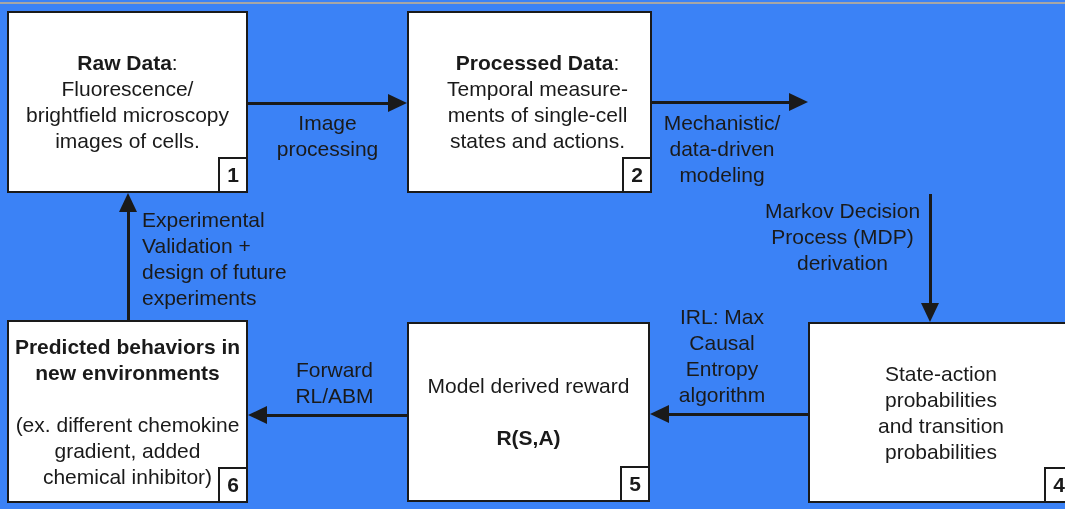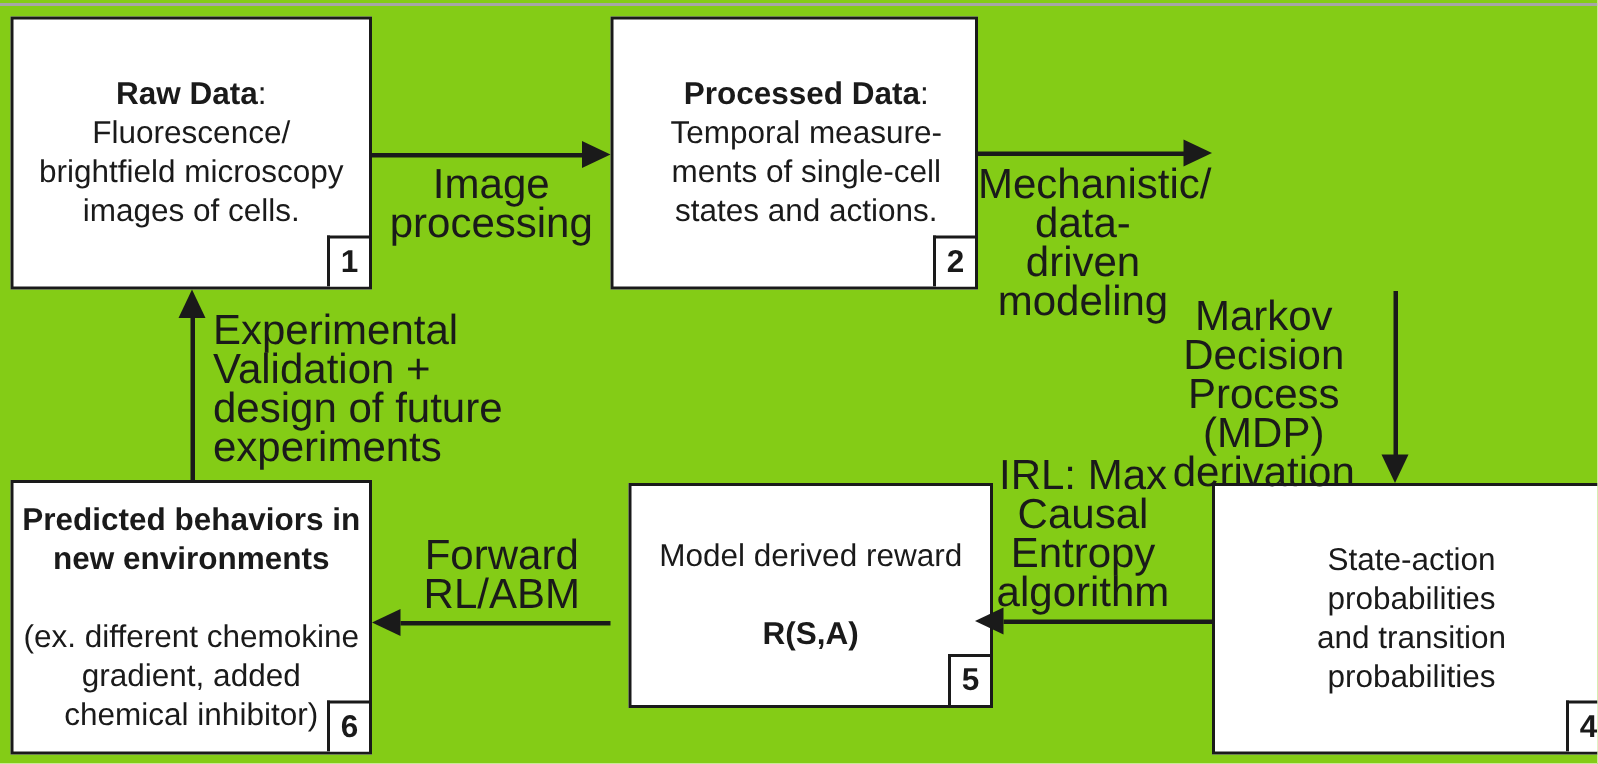--- a/index.html
+++ b/index.html
@@ -1,20 +1,20 @@
 <!DOCTYPE html>
 <html><head>
 <meta charset="utf-8">
 <style>
   html, body { margin: 0; padding: 0; background: #ffffff; }
   #stage {
     position: relative;
     width: 1065px;
     height: 509px;
-    background: #84cc16;
+    background: #3b82f6;
     font-family: "Liberation Sans", "DejaVu Sans", sans-serif;
     color: #1a1a1a;
     overflow: hidden;
   }
   .top-rule {
     position: absolute;
     left: 0; top: 2px;
     width: 1065px; height: 2px;
     background: #a6a6a6;
   }
@@ -45,21 +45,21 @@
     background: #ffffff;
     display: flex;
     align-items: center;
     justify-content: center;
     font-weight: bold;
     font-size: 21px;
   }
   .label {
     position: absolute;
     white-space: pre-line;
-    font-size: 28px;
+    font-size: 21px;
     line-height: 26px;
   }
   .shaft-h { position: absolute; height: 3px; background: #1a1a1a; }
   .shaft-v { position: absolute; width: 3px; background: #1a1a1a; }
   .head { position: absolute; width: 0; height: 0; }
   .head-right { border-top: 9px solid transparent; border-bottom: 9px solid transparent; border-left: 19px solid #1a1a1a; }
   .head-left  { border-top: 9px solid transparent; border-bottom: 9px solid transparent; border-right: 19px solid #1a1a1a; }
   .head-down  { border-left: 9px solid transparent; border-right: 9px solid transparent; border-top: 19px solid #1a1a1a; }
   .head-up    { border-left: 9px solid transparent; border-right: 9px solid transparent; border-bottom: 19px solid #1a1a1a; }
 </style>
@@ -88,21 +88,21 @@
 
 
   <div class="box" style="left:808px; top:322px; width:266px; height:181px;align-items:center;">
     <div class="box-text"><span>State-action
 probabilities
 and transition
 probabilities</span></div>
     <div class="badge">4</div>
   </div>
 
-  <div class="box" style="left:407px; top:322px; width:243px; height:150px;margin-left:12px;">
+  <div class="box" style="left:407px; top:322px; width:243px; height:180px;">
     <div class="box-text">
       <div>Model derived reward</div>
       <div class="b">R(S,A)</div>
     </div>
     <div class="badge">5</div>
   </div>
 
   <div class="box" style="left:7px; top:320px; width:241px; height:183px;">
     <div class="box-text">
       <div class="b">Predicted behaviors in

